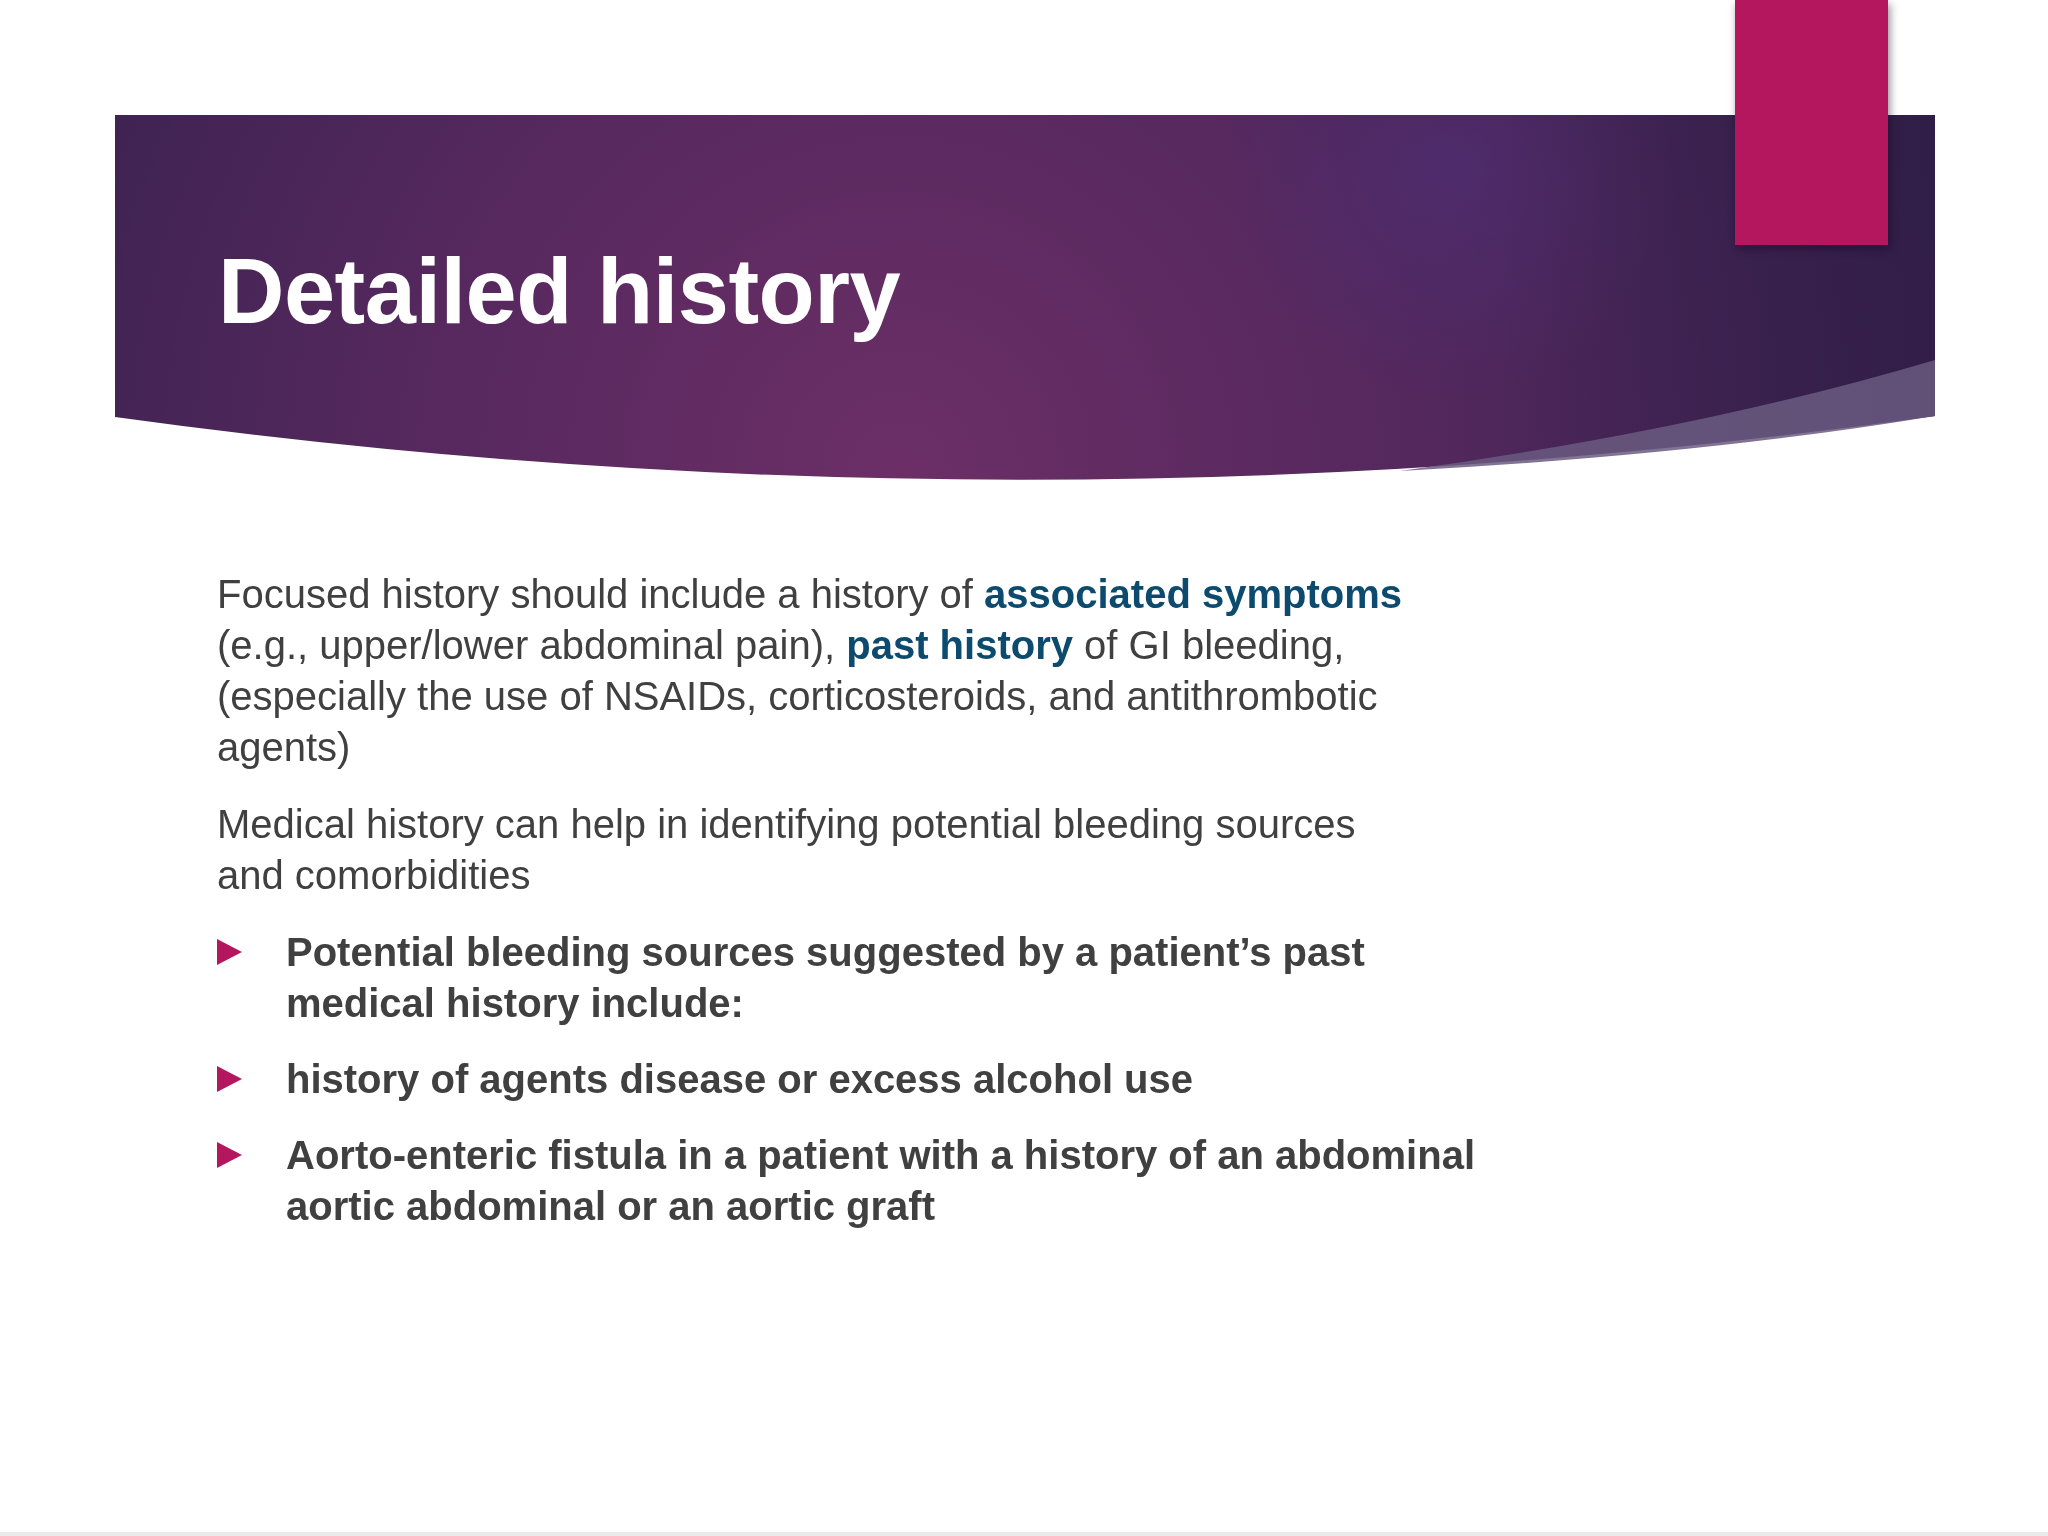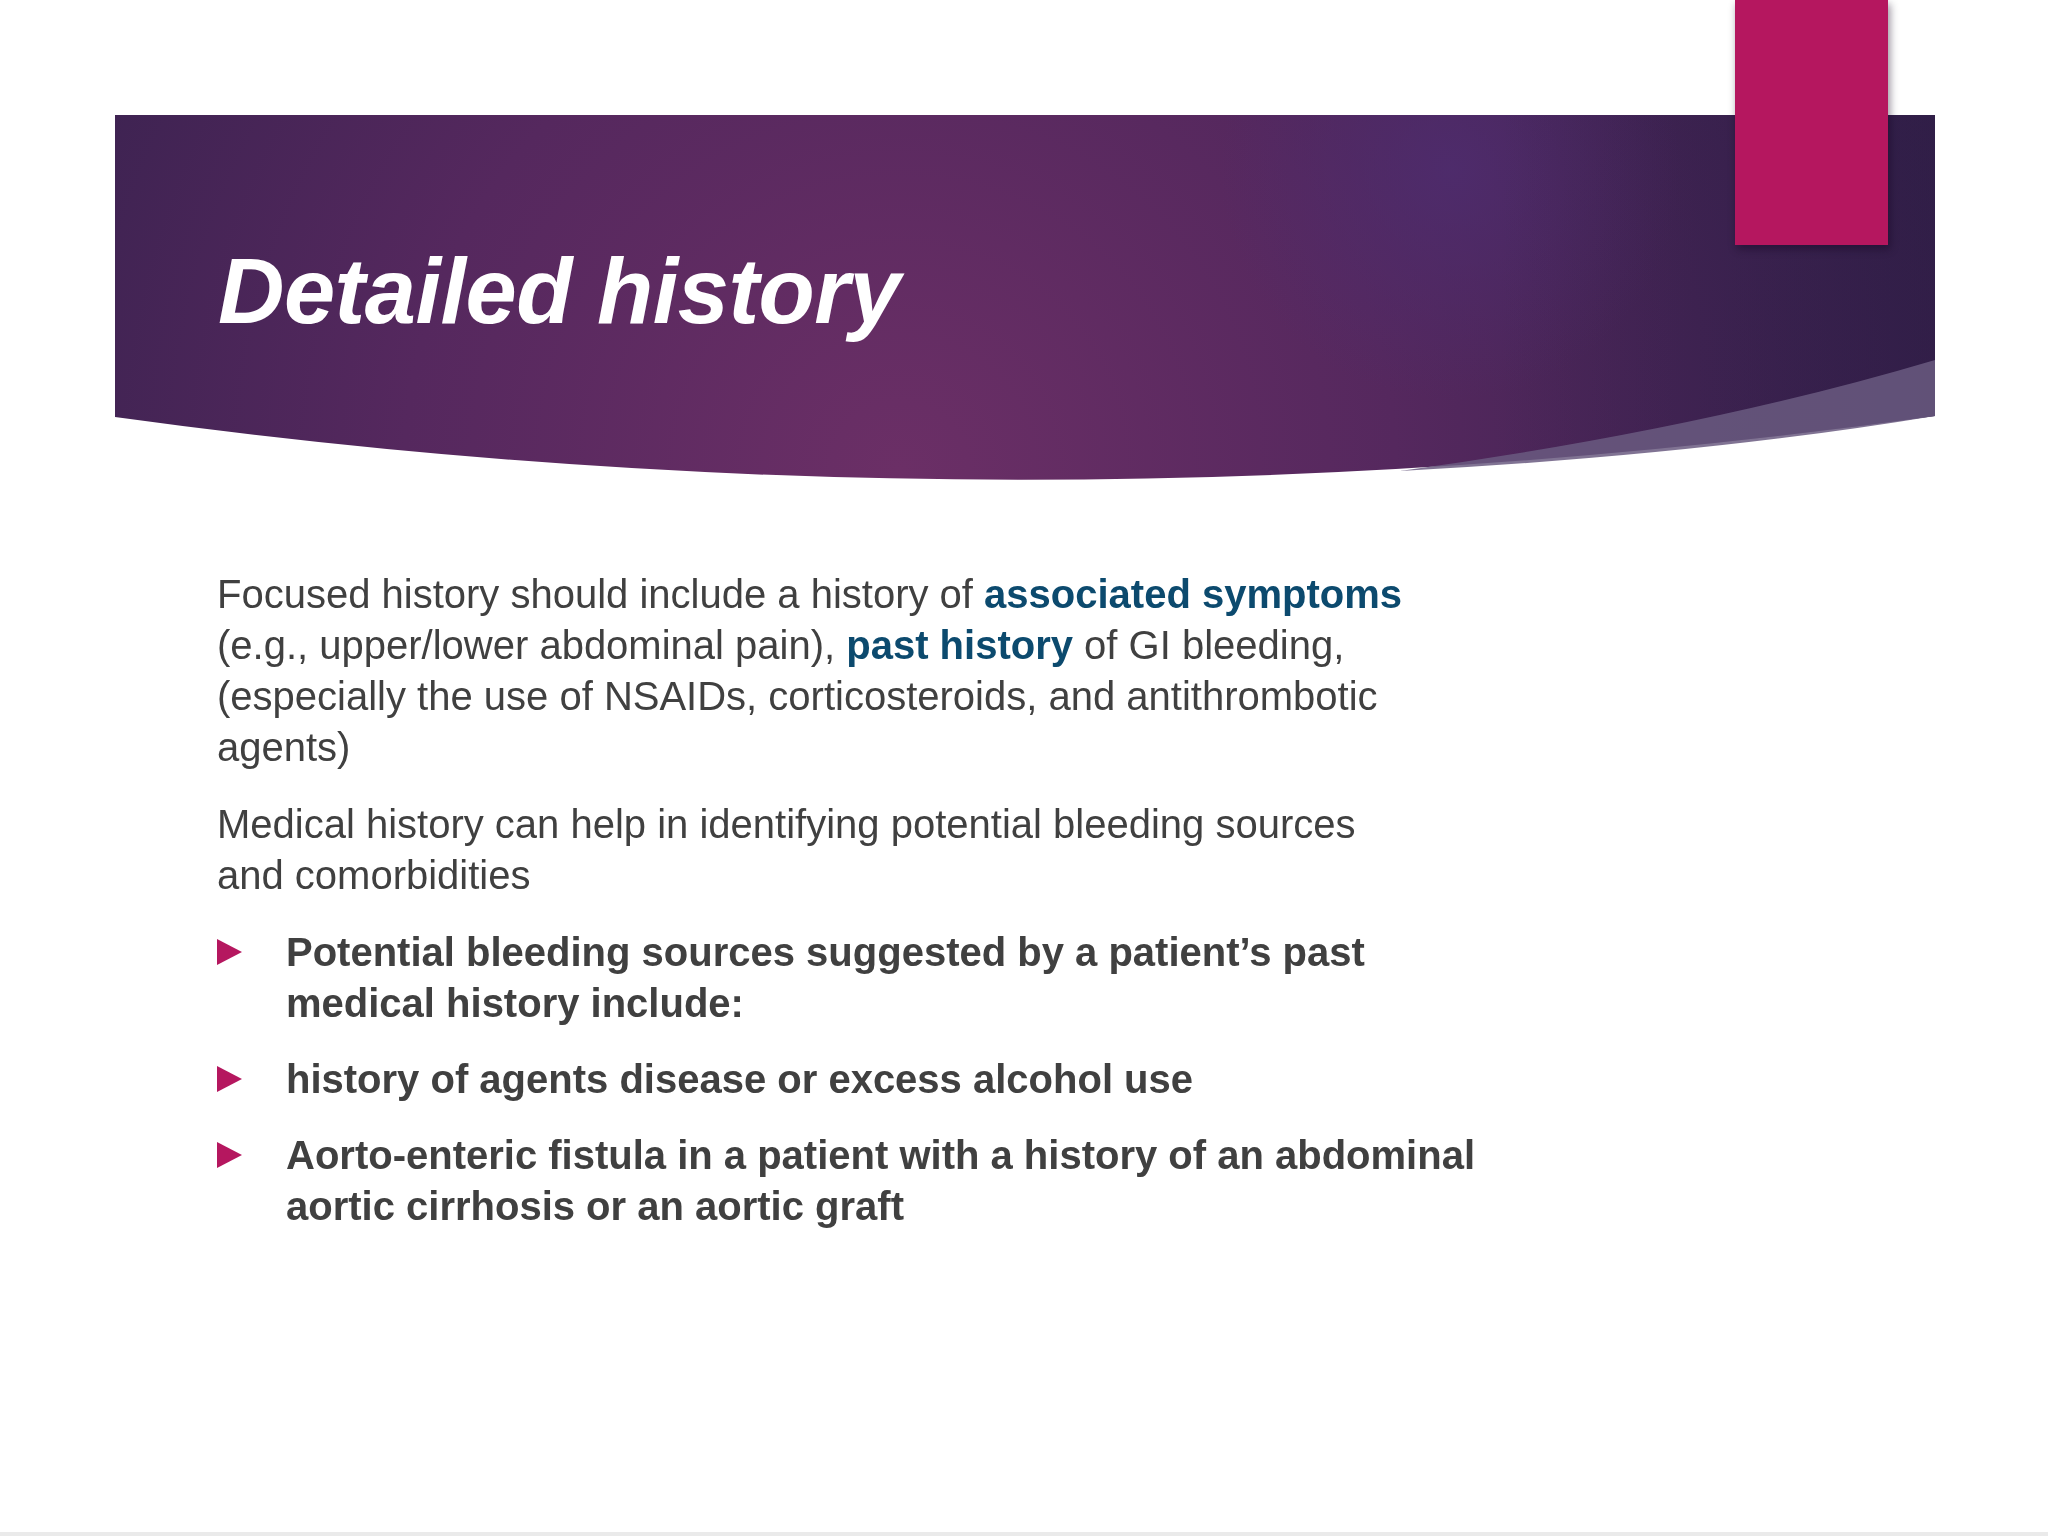--- a/index.html
+++ b/index.html
@@ -13,21 +13,20 @@
   .accent-tab {
     position: absolute; left: 1735px; top: 0; width: 153px; height: 245px;
     box-shadow: 2px 4px 8px rgba(20, 5, 30, 0.45);
   }
   .title {
     position: absolute; left: 218px; top: 236px;
     font-family: "Liberation Sans", sans-serif;
     font-weight: bold; font-size: 92px; line-height: 110px;
     color: #ffffff; letter-spacing: -0.5px; white-space: nowrap;
     margin: 0;
-    font-style: italic;
   }
   .body {
     position: absolute; left: 217px; top: 569px; width: 1420px;
     color: #404040; font-size: 40px; line-height: 51px;
   }
   .para { margin: 0 0 26px 0; }
   .line { display: block; white-space: nowrap; }
   .b { font-weight: bold; color: #0c4a6e; }
   .bullet {
     position: relative; padding-left: 69px; margin: 0 0 25px 0; font-weight: bold;
@@ -97,19 +96,19 @@
     </div>
 
     <div class="bullet">
       <span class="bullet-icon"></span>
       <span class="line">history of agents disease or excess alcohol use</span>
     </div>
 
     <div class="bullet">
       <span class="bullet-icon"></span>
       <span class="line">Aorto-enteric fistula in a patient with a history of an abdominal</span>
-      <span class="line">aortic cirrhosis or an aortic graft</span>
+      <span class="line">aortic abdominal or an aortic graft</span>
     </div>
 
   </div>
 
   <div class="bottom-rule"></div>
 </div>
 
 </body></html>

